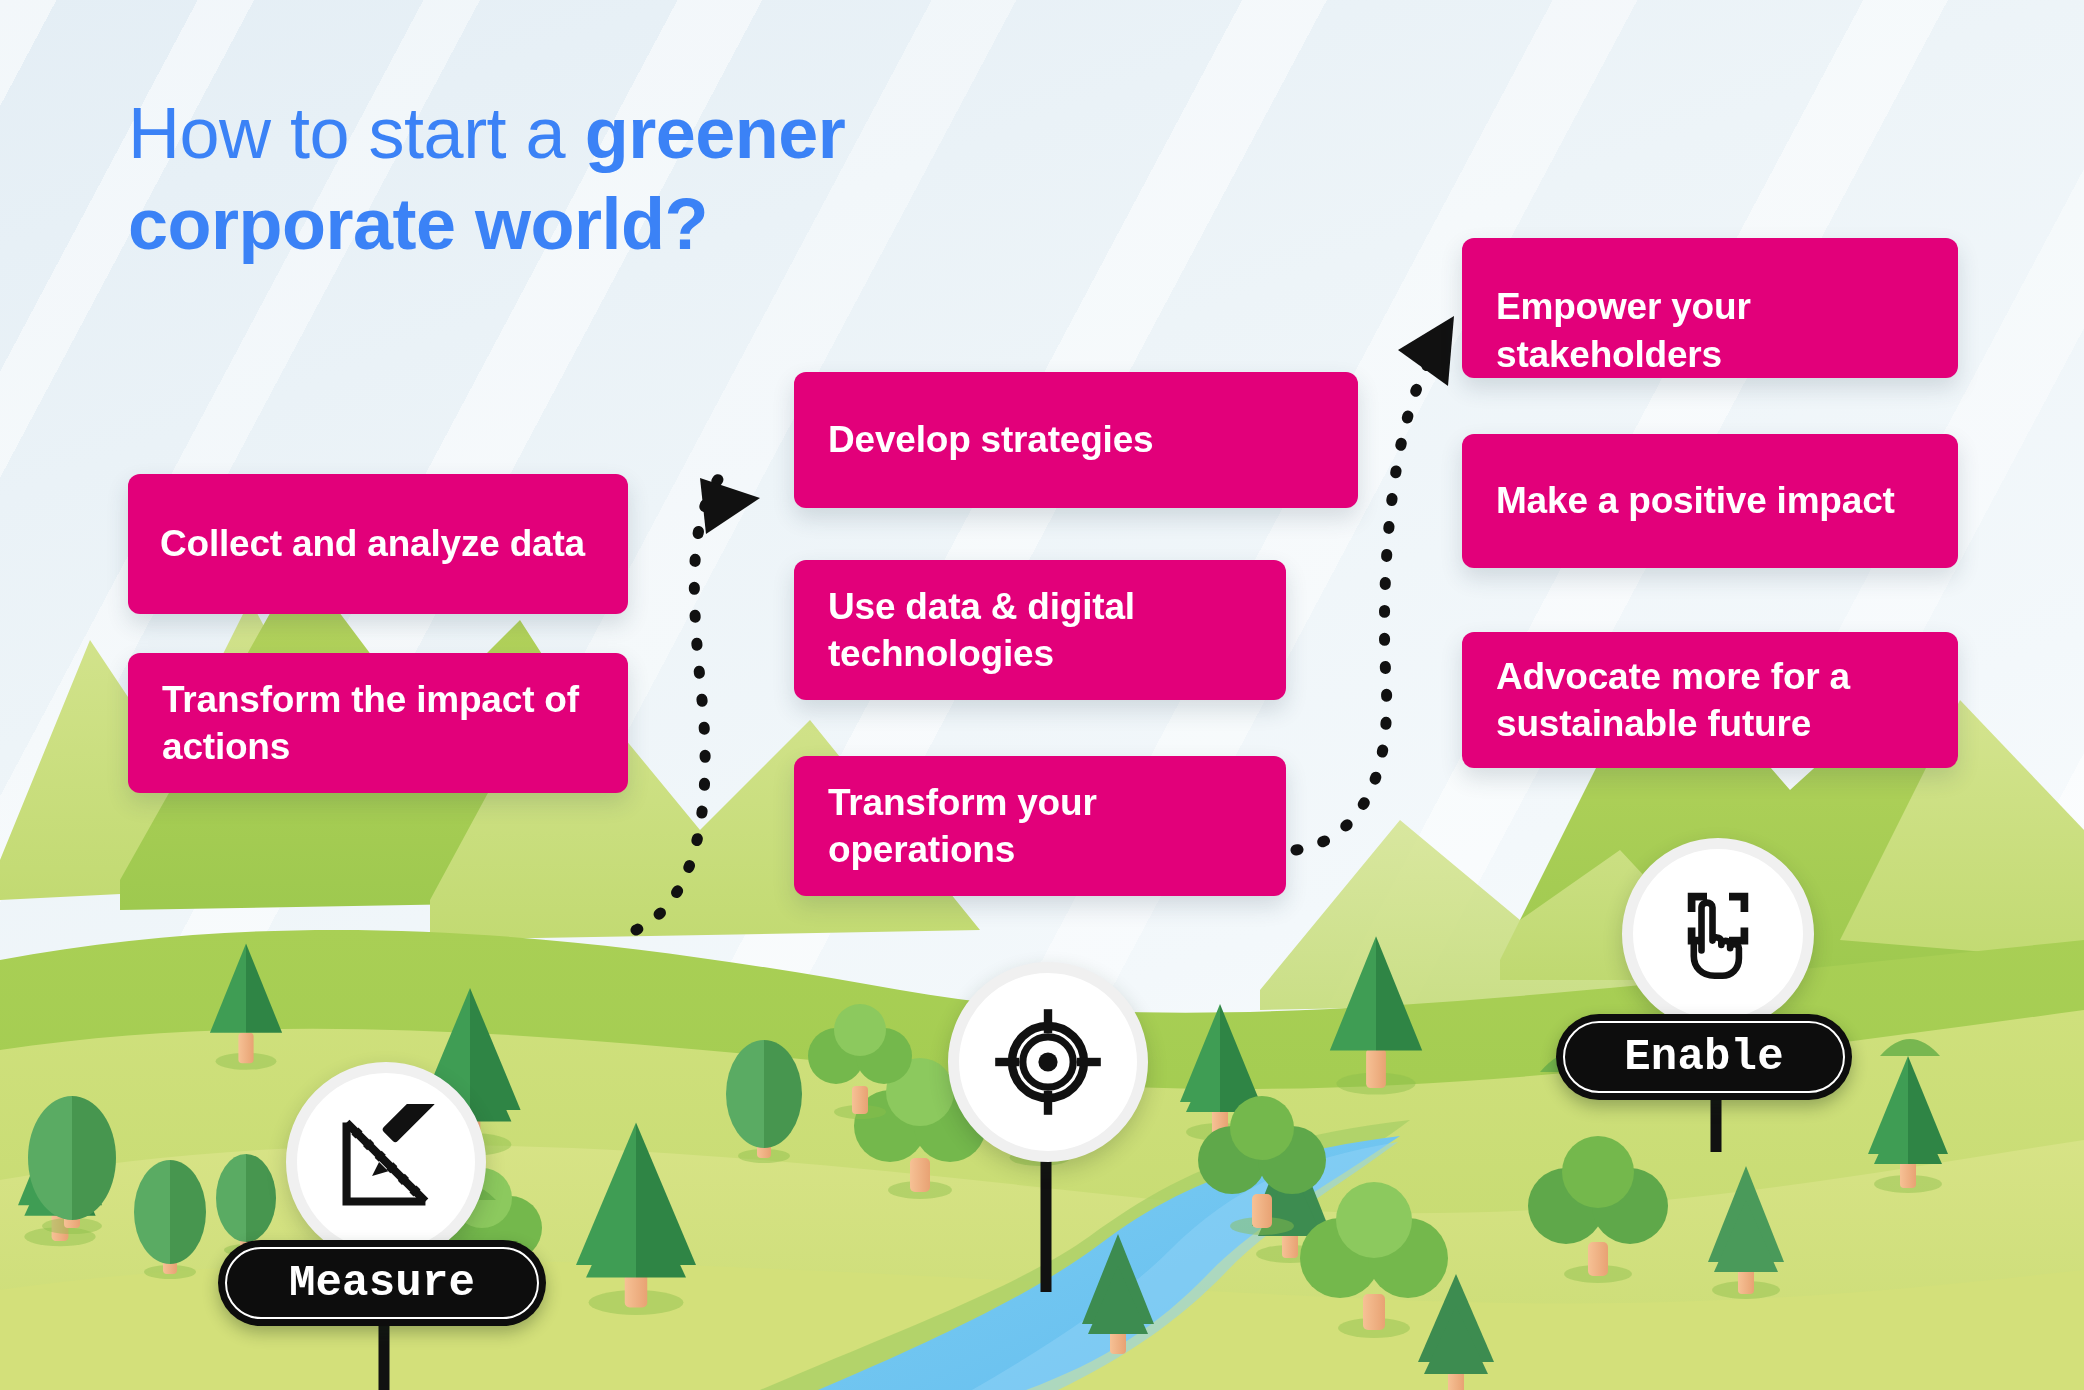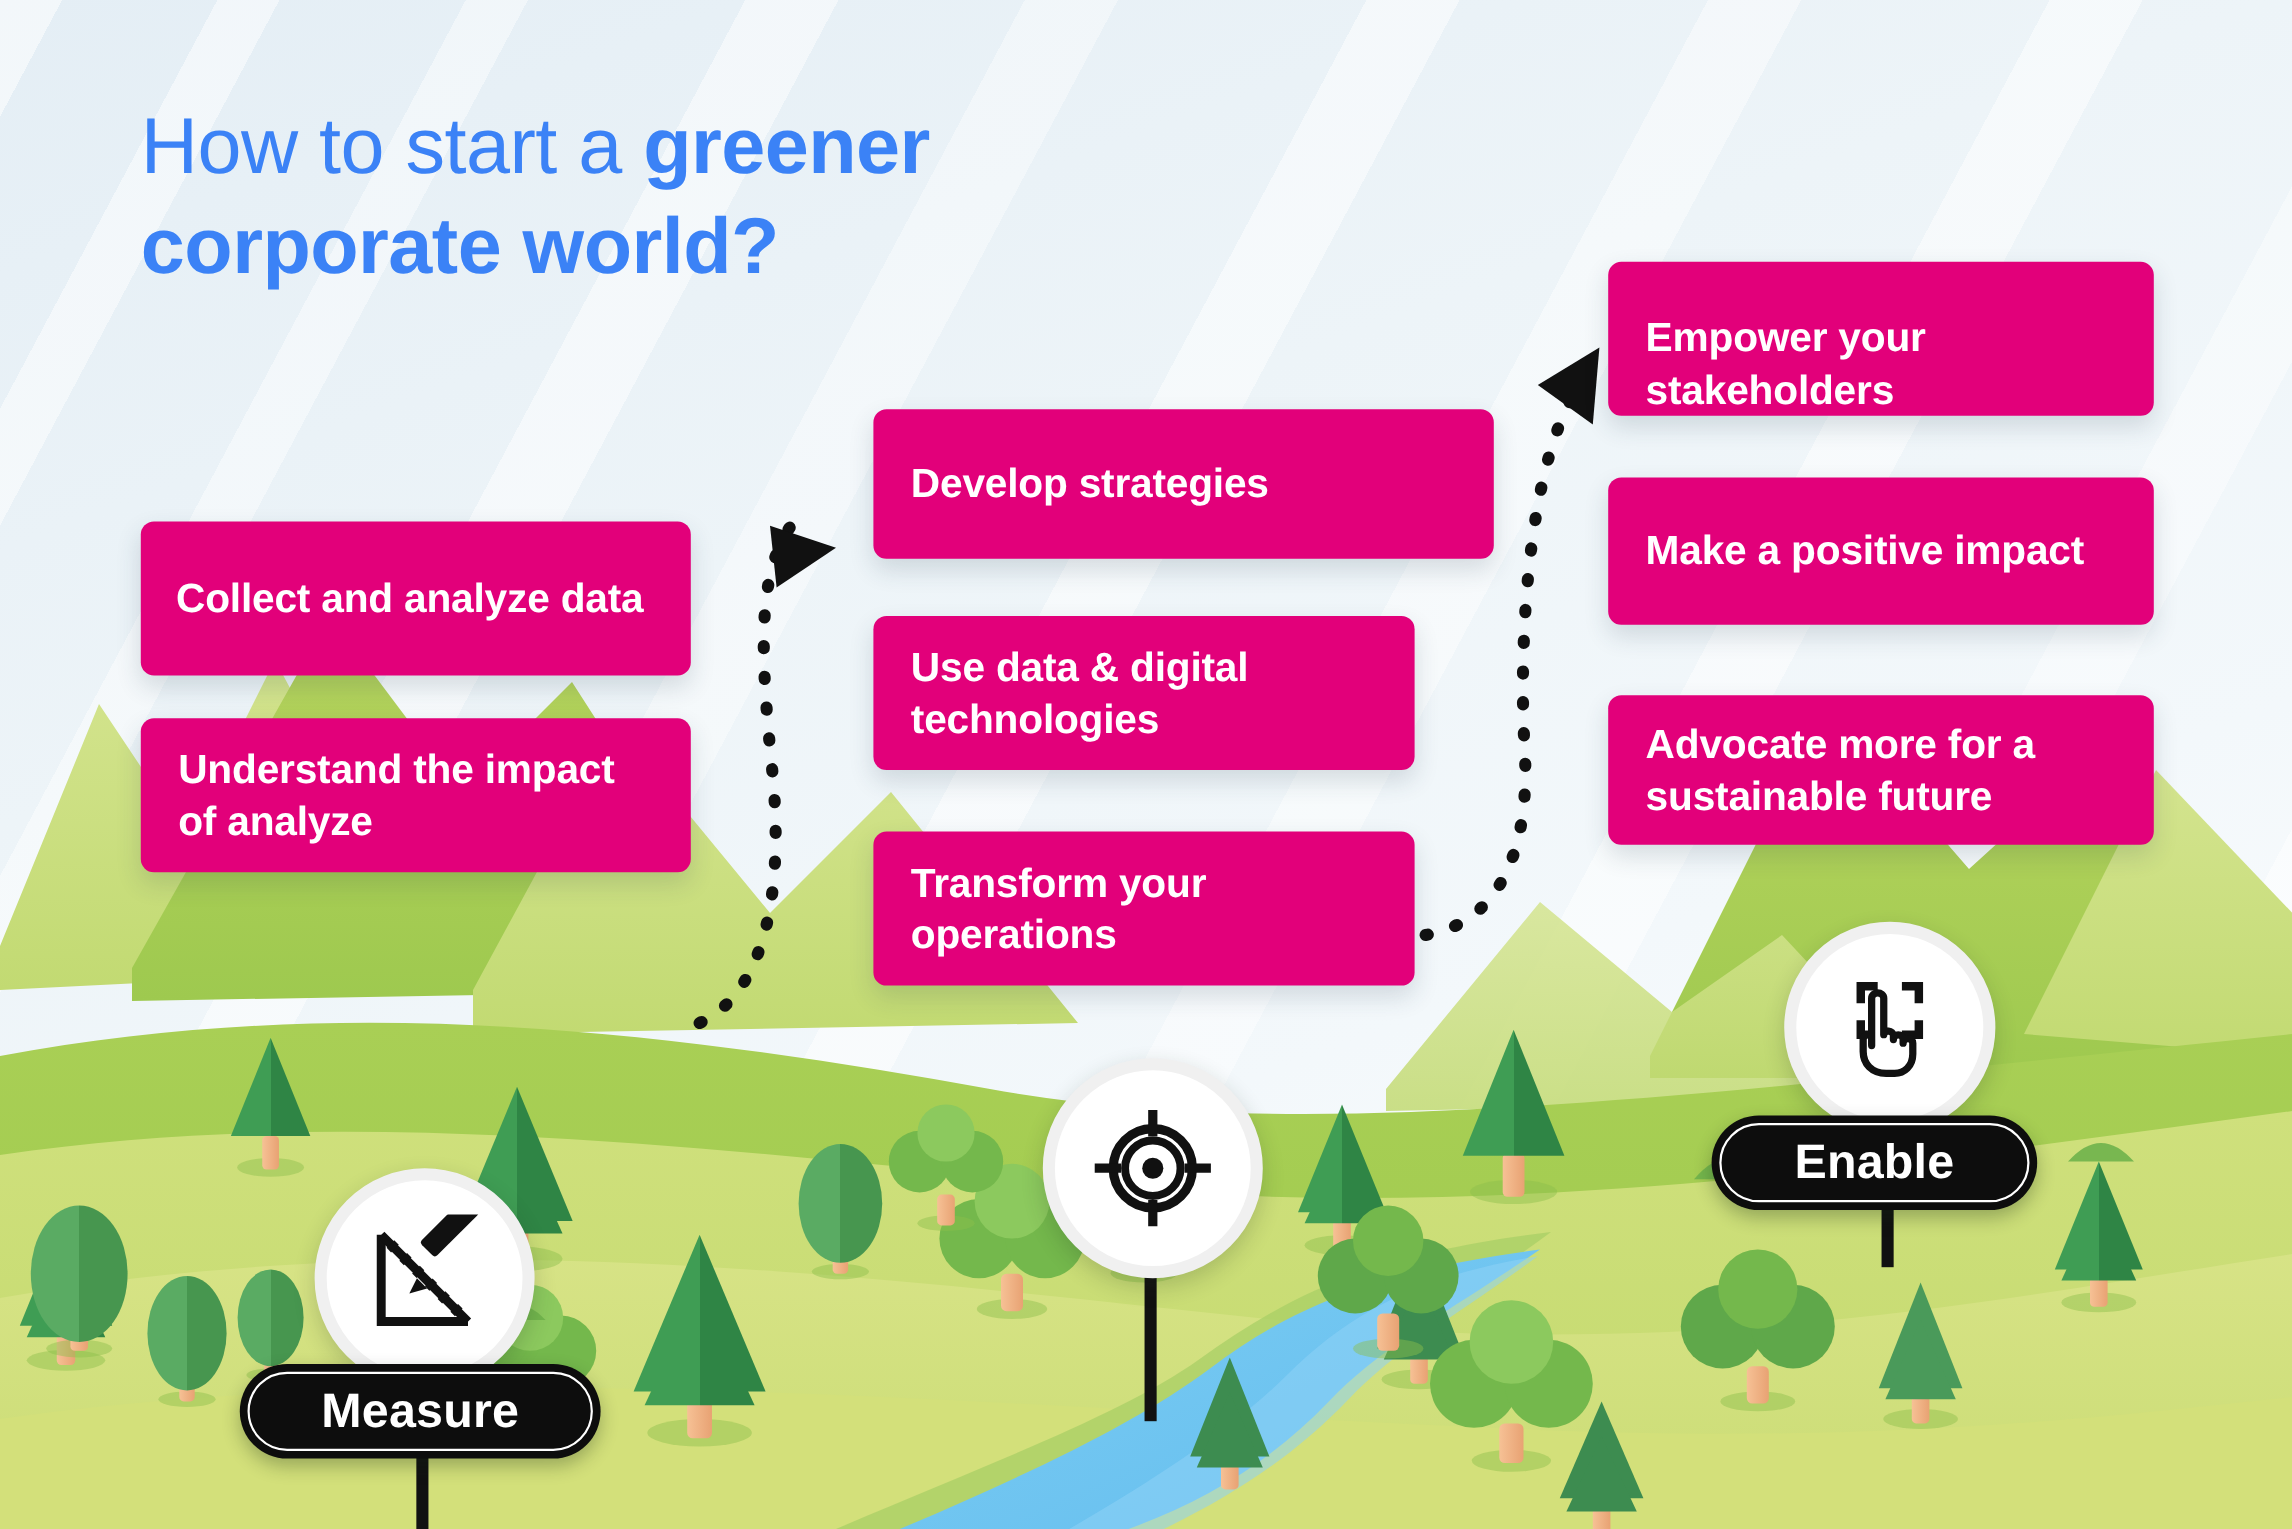--- a/index.html
+++ b/index.html
@@ -75,21 +75,21 @@
     position:absolute; border-radius:50%;
     background:#fff; border:11px solid #f0f0f0;
     box-shadow:0 8px 20px rgba(30,50,30,.20);
     display:flex; align-items:center; justify-content:center;
   }
   .pill {
     position:absolute;
     background:#0d0d0d; border-radius:999px;
     box-shadow:0 7px 16px rgba(20,40,20,.30);
     display:flex; align-items:center; justify-content:center;
-    color:#fff; font-weight:700; letter-spacing:.2px;
+    color:#fff; font-weight:700; letter-spacing:.2px;font-family:Liberation Mono, monospace;
   }
   .pill::after {
     content:""; position:absolute; inset:7px;
     border:2px solid #fff; border-radius:999px; pointer-events:none;
   }
   .pill span { position:relative; z-index:2; }
 </style>
 </head>
 <body>
 
@@ -330,21 +330,21 @@
     <g>
       <path d="M1296 850 C 1358 840, 1392 780, 1386 680 C 1380 580, 1390 400, 1444 340" fill="none" stroke="#111" stroke-width="11" stroke-linecap="round" stroke-dasharray="2 26"></path>
       <path d="M1454 316 L1398 350 L1448 386 Z" fill="#111"></path>
     </g>
   </svg>
 
   <div class="card c-l1">
     <span>Collect and analyze data</span>
   </div>
   <div class="card c-l2">
-    <span>Understand the impact of analyze</span>
+    <span>Transform the impact of actions</span>
   </div>
 
   <div class="card c-m1">
     <span>Develop strategies</span>
   </div>
   <div class="card c-m2">
     <span>Use data &amp; digital technologies</span>
   </div>
   <div class="card c-m3">
     <span>Transform your operations</span>

